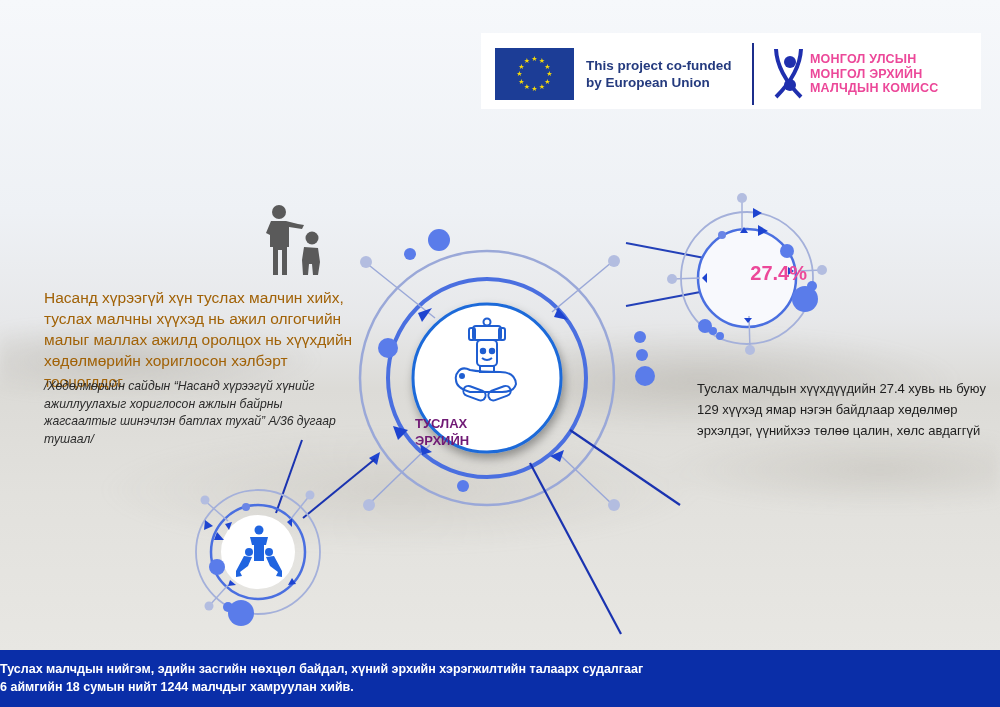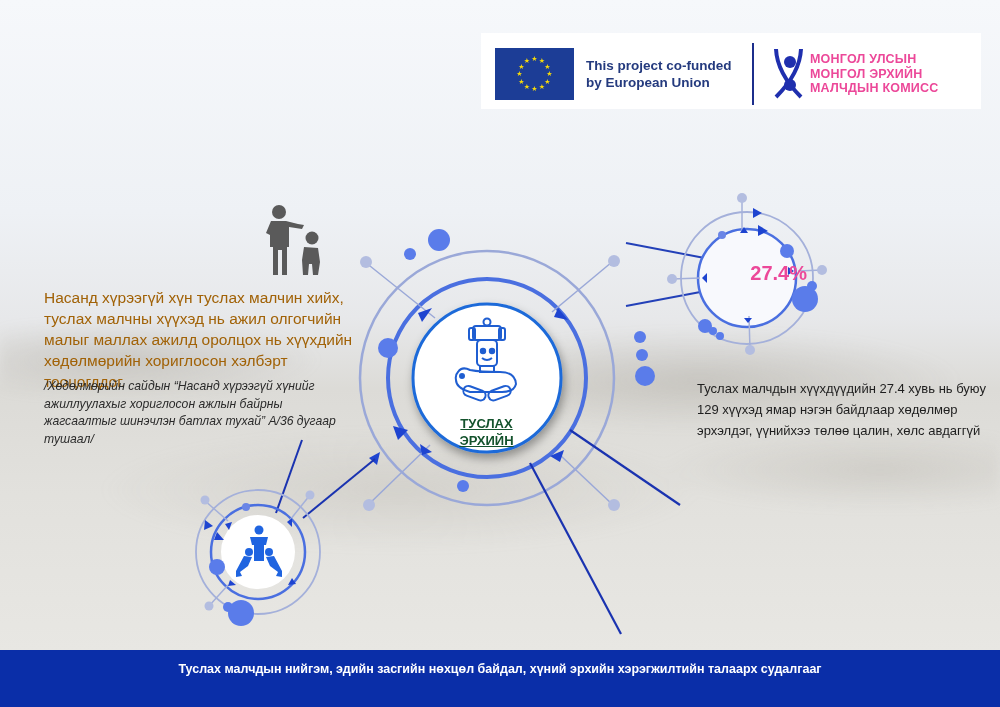--- a/index.html
+++ b/index.html
@@ -47,34 +47,34 @@
   .person-icon { position: absolute; left: 262px; top: 200px; width: 72px; height: 80px; }
   .left-text {
     position: absolute; left: 44px; top: 287px; width: 320px; color: #a16207;
     font-size: 15.5px; line-height: 21px;
   }
   .left-note {
     position: absolute; left: 44px; top: 378px; width: 300px; color: #2a2a2a;
     font-size: 12.2px; line-height: 17.5px; font-style: italic;
   }
   .center-label {
-    position: absolute; left: 415px; top: 415px; width: 143px; text-align: center;
-    color: #14532d; font-weight: bold; font-size: 13px; line-height: 17px; text-decoration: underline;
+    position: absolute; left: 415px; top: 415px; width: 143px; text-align: left;
+    color: #701a75; font-weight: bold; font-size: 13px; line-height: 17px;
   }
   .percent {
     position: absolute; left: 700px; top: 262px; width: 100px; text-align: right;
     color: #ec4899; font-weight: bold; font-size: 20px; margin-left: 7px;
   }
   .right-text {
     position: absolute; left: 697px; top: 378px; width: 290px; color: #1e1e1e;
     font-size: 13px; line-height: 21px;
   }
   .footer {
     position: absolute; left: 0; top: 650px; width: 1000px; height: 57px;
-    background: #0a2ea8; color: #ffffff; text-align: center;
+    background: #0a2ea8; color: #ffffff; 
     font-weight: bold; font-size: 12.5px; line-height: 18px;
     padding-top: 10px; box-sizing: border-box;
   }
 </style>
 </head>
 <body>
 
 <div class="bg-haze"></div>
 
 <div class="title">
@@ -258,13 +258,14 @@
   <div>ТУСЛАХ</div>
   <div>ЭРХИЙН</div>
 </div>
 
 <div class="percent">27.4%</div>
 
 <div class="right-text">Туслах малчдын хүүхдүүдийн 27.4 хувь нь буюу 129 хүүхэд ямар нэгэн байдлаар хөдөлмөр эрхэлдэг, үүнийхээ төлөө цалин, хөлс авдаггүй</div>
 
 <div class="footer">
   <div>Туслах малчдын нийгэм, эдийн засгийн нөхцөл байдал, хүний эрхийн хэрэгжилтийн талаарх судалгааг</div>
+  <div>6 аймгийн 18 сумын нийт 1244 малчдыг хамруулан хийв.</div>
 </div>
 
 </body></html>

